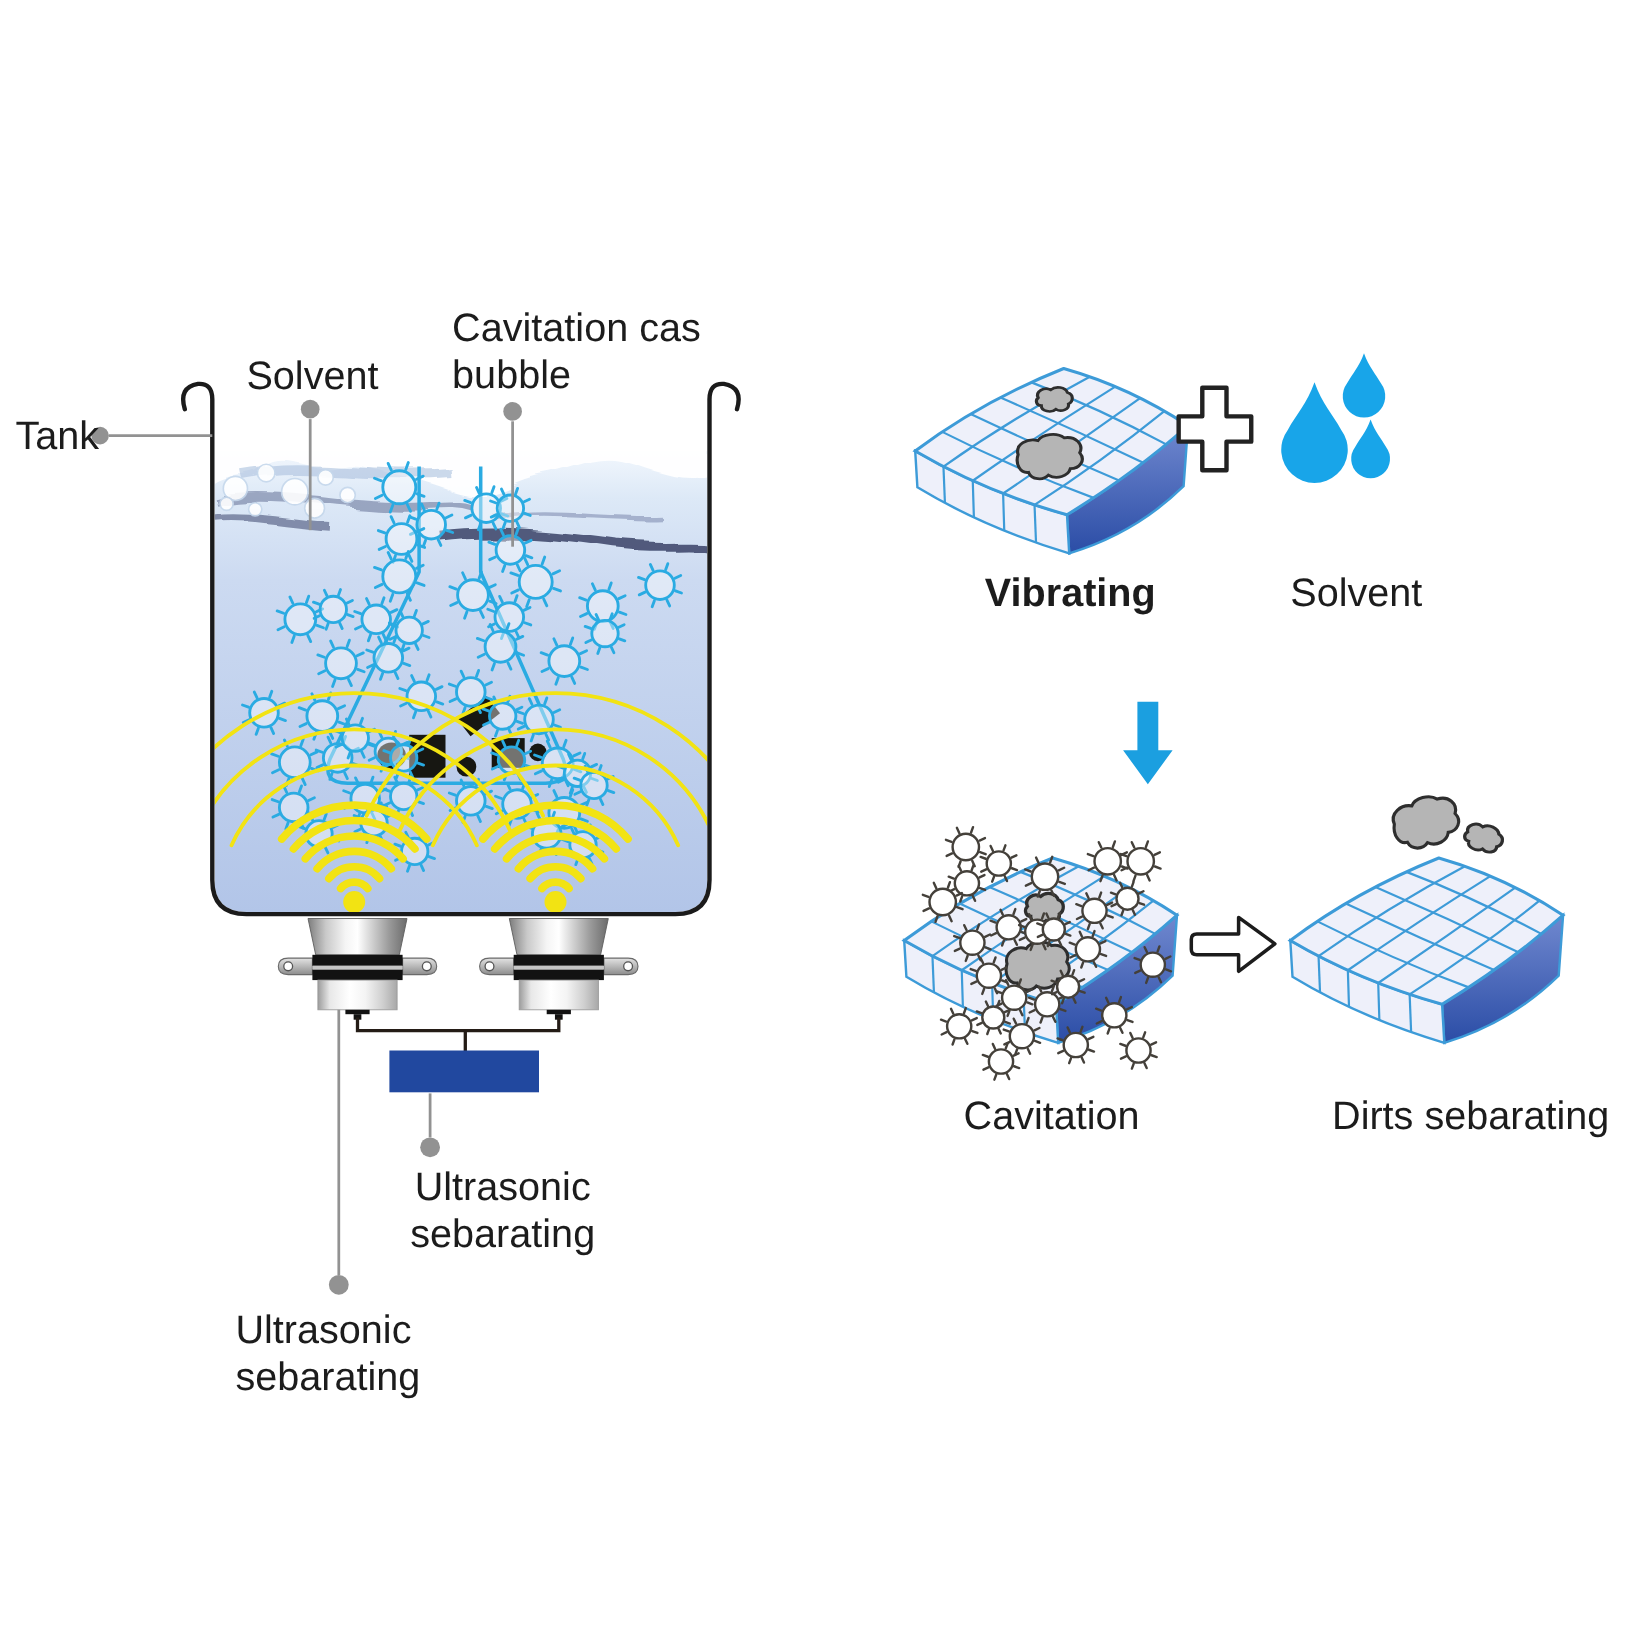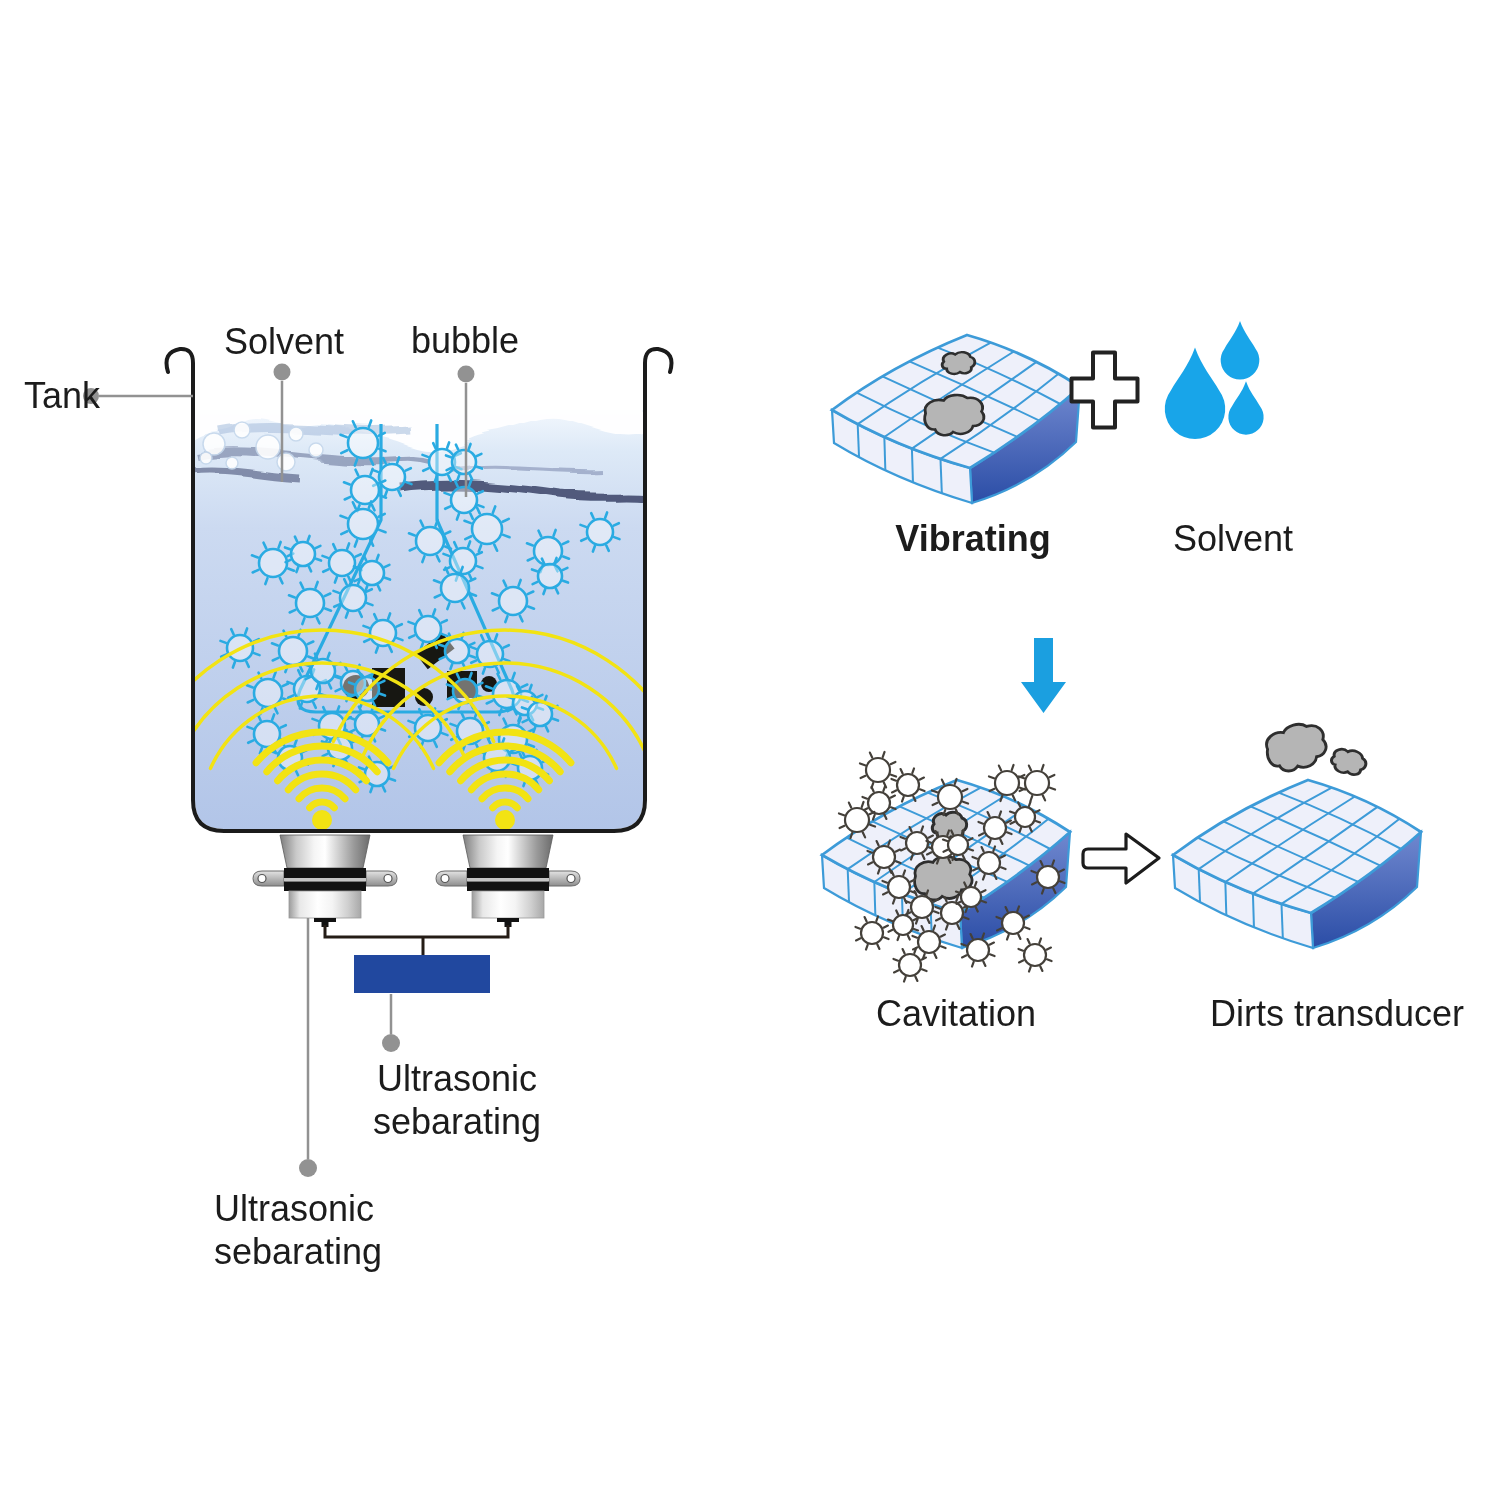--- a/index.html
+++ b/index.html
@@ -1035,24 +1035,24 @@
             <line x1="1023.5352064939864" y1="960.3461210110198" x2="1019.048982948155" y2="962.4380814066363"></line>
             <line x1="1023.1128883470583" y1="950.6734451869303" x2="1018.461409874168" y2="948.9804454774683"></line>
             <line x1="1029.65387898898" y1="943.5352064939864" x2="1027.5619185933638" y2="939.048982948155"></line>
             <line x1="1039.3265548130696" y1="943.1128883470583" x2="1041.0195545225317" y2="938.461409874168"></line>
             <line x1="1046.4647935060136" y1="949.6538789889802" x2="1050.951017051845" y2="947.5619185933637"></line>
           </g>
         </g>
   </g>
 </svg>
 
-<div class="lbl" style="left:24px;top:374px;">Tank</div>
+<div class="lbl" style="left:14px;top:374px;">Tank</div>
 <div class="lbl" style="left:224px;top:320px;">Solvent</div>
-<div class="lbl" style="left:411px;top:276px;"><br><span>bubble</span></div>
+<div class="lbl" style="left:411px;top:276px;"><span>Cavitation cas</span><br><span>bubble</span></div>
 <div class="lbl ctr" style="left:357px;top:1057px;width:200px;"><span>Ultrasonic</span><br><span>sebarating</span></div>
 <div class="lbl" style="left:214px;top:1187px;"><span>Ultrasonic</span><br><span>sebarating</span></div>
 
 <div class="lbl ctr" style="left:873px;top:517px;width:200px;font-weight:bold;">Vibrating</div>
 <div class="lbl ctr" style="left:1133px;top:517px;width:200px;">Solvent</div>
 <div class="lbl ctr" style="left:856px;top:992px;width:200px;">Cavitation</div>
-<div class="lbl ctr" style="left:1187px;top:992px;width:300px;">Dirts transducer</div>
+<div class="lbl ctr" style="left:1187px;top:992px;width:300px;">Dirts sebarating</div>
 
 </div>
 
 </body></html>

